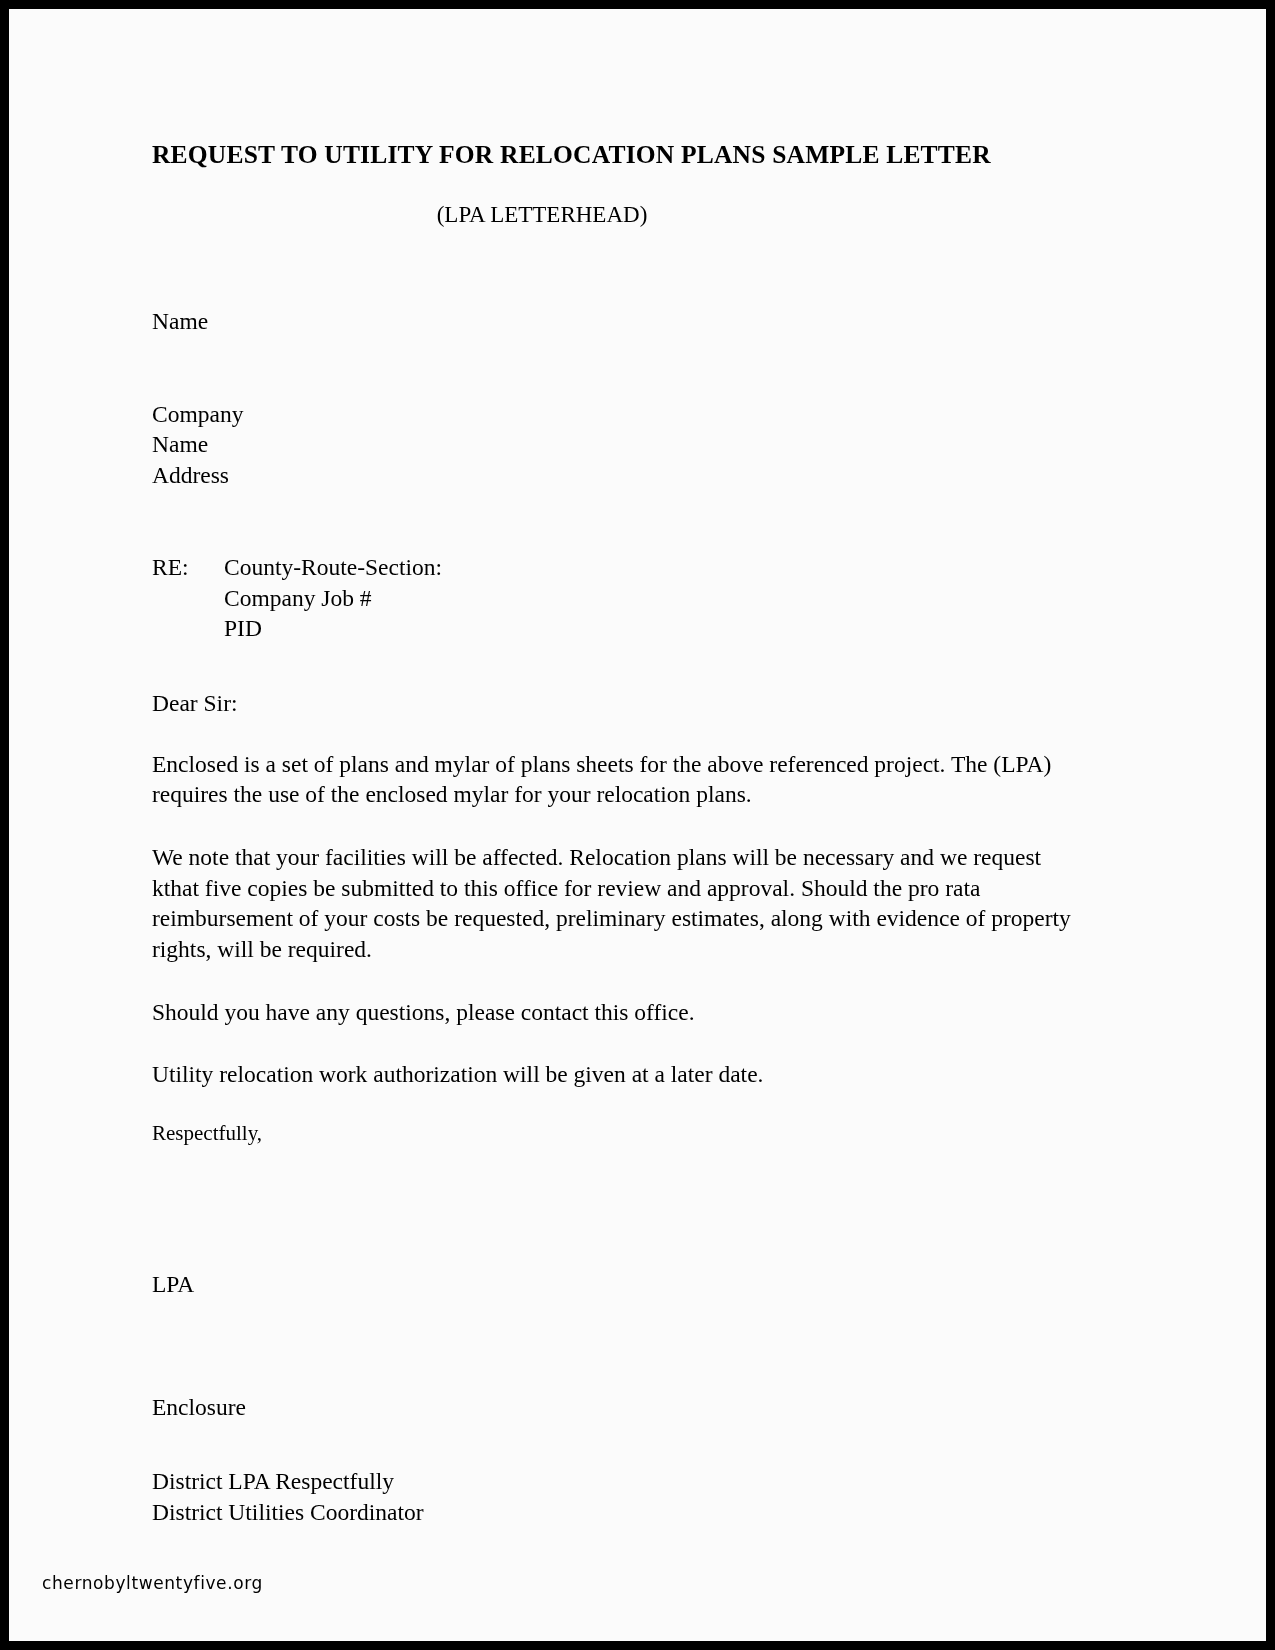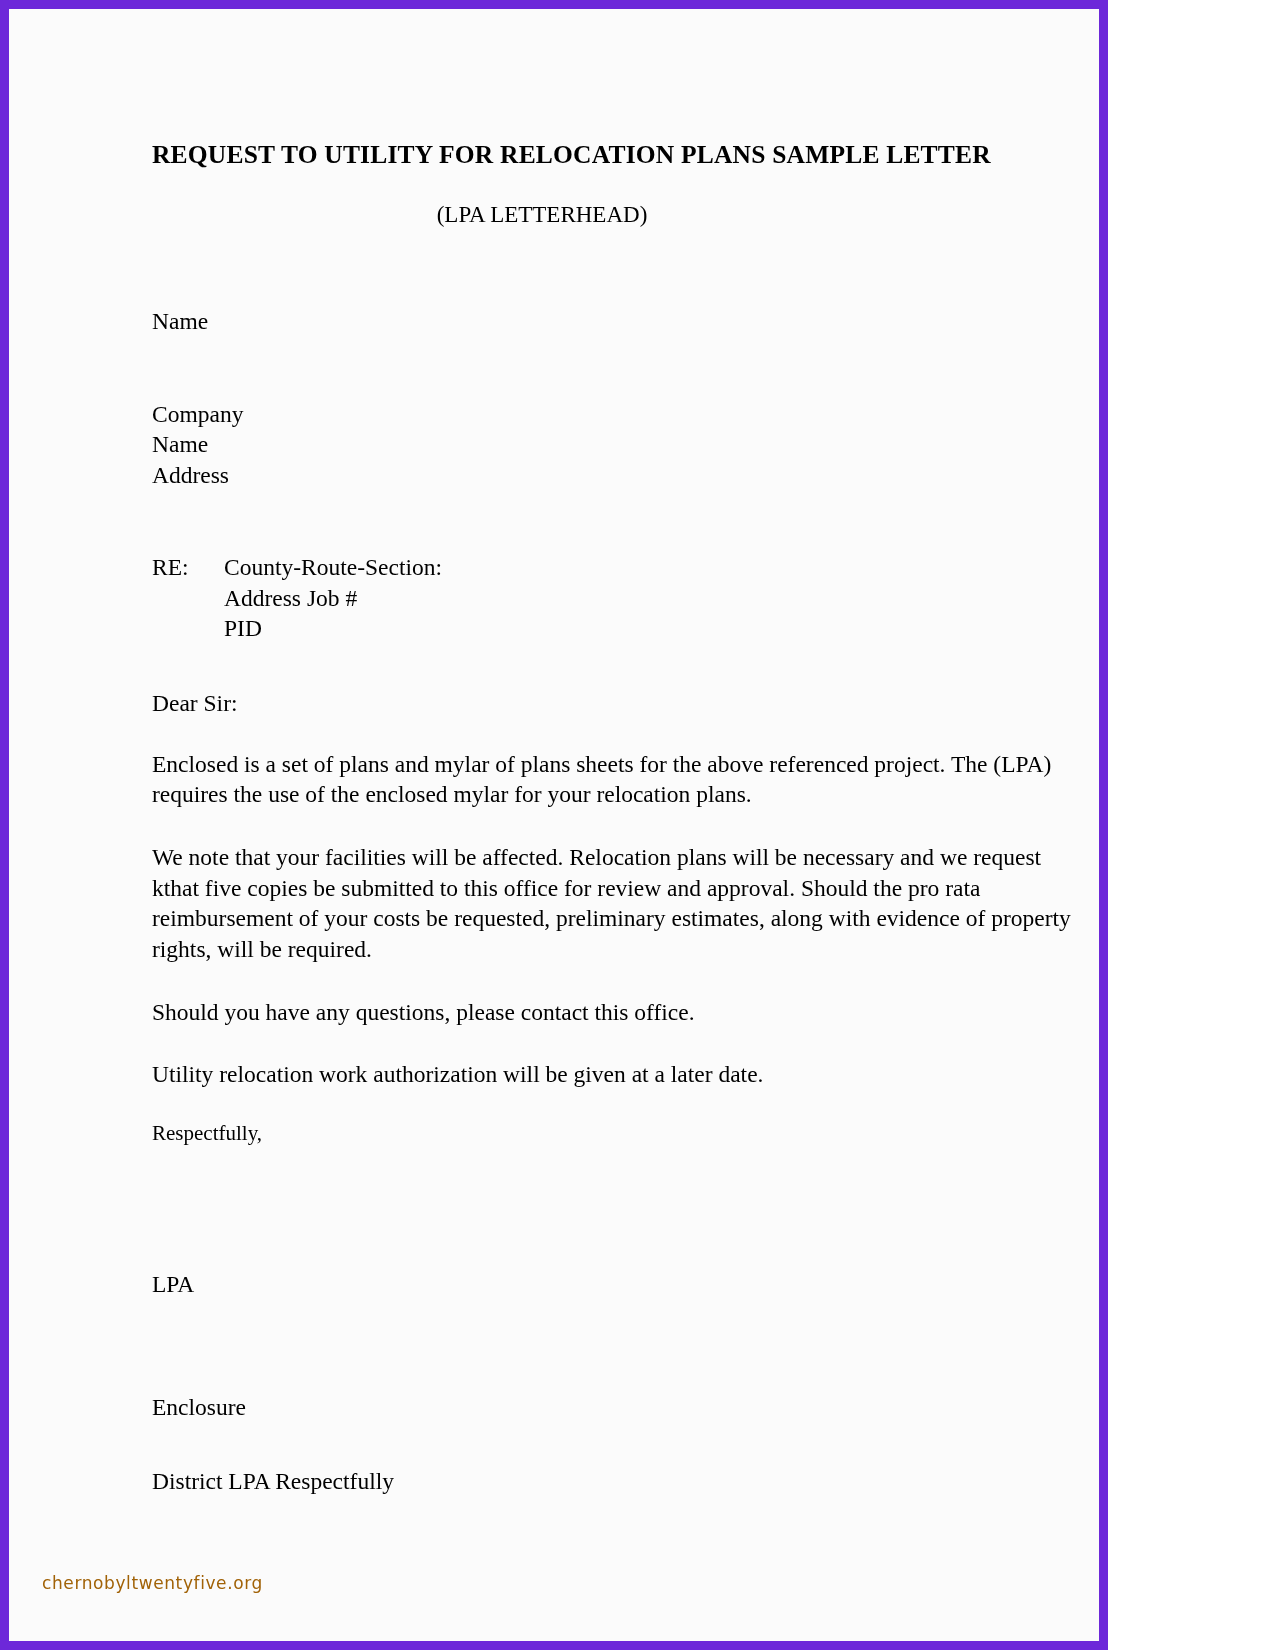--- a/index.html
+++ b/index.html
@@ -8,24 +8,24 @@
     background: #ffffff;
   }
   body {
     width: 1275px;
     height: 1650px;
     font-family: "Liberation Serif", "DejaVu Serif", serif;
     color: #000000;
   }
   .page {
     position: relative;
-    width: 1108px;
+    width: 1275px;
     height: 1650px;
     box-sizing: border-box;
-    border: 9px solid #6d28d9;
+    border: 9px solid #000000;
     background: #fafafa;
     overflow: hidden;
   }
   .sheet {
     position: absolute;
     left: 0;
     top: 0;
     right: 0;
     bottom: 0;
     background: #fbfbfb;
@@ -77,21 +77,21 @@
   }
   .para + .para { margin-top: 32px; }
   .closing-block { font-size: 21px; line-height: 1.30; }
   .watermark {
     position: absolute;
     left: 33px;
     bottom: 48px;
     font-family: "DejaVu Sans", sans-serif;
     font-size: 17px;
     letter-spacing: 0.6px;
-    color: #a16207;
+    color: #000000;
     white-space: nowrap;
   }
 </style>
 </head>
 <body>
 
 <div class="page">
   <div class="sheet">
 
     <div class="content">
@@ -111,21 +111,21 @@
         <span class="line">Name</span>
         <span class="line">Address</span>
       </div>
 
       <div class="spacer-lg"></div>
 
       <div class="re-row">
         <div class="re-label">RE:</div>
         <div class="re-values">
           <span class="line">County-Route-Section:</span>
-          <span class="line">Address Job #</span>
+          <span class="line">Company Job #</span>
           <span class="line">PID</span>
         </div>
       </div>
 
       <div class="spacer-md"></div>
 
       <div class="blk">Dear Sir:</div>
 
       <div class="spacer-sm"></div>
 
@@ -145,20 +145,21 @@
 
       <div class="spacer-lg"></div>
       <div class="spacer-sm"></div>
 
       <div class="blk">Enclosure</div>
 
       <div class="spacer-md"></div>
 
       <div class="blk">
         <span class="line">District LPA Respectfully</span>
+        <span class="line">District Utilities Coordinator</span>
       </div>
 
     </div>
 
     <div class="watermark">chernobyltwentyfive.org</div>
 
   </div>
 </div>
 
 </body></html>

